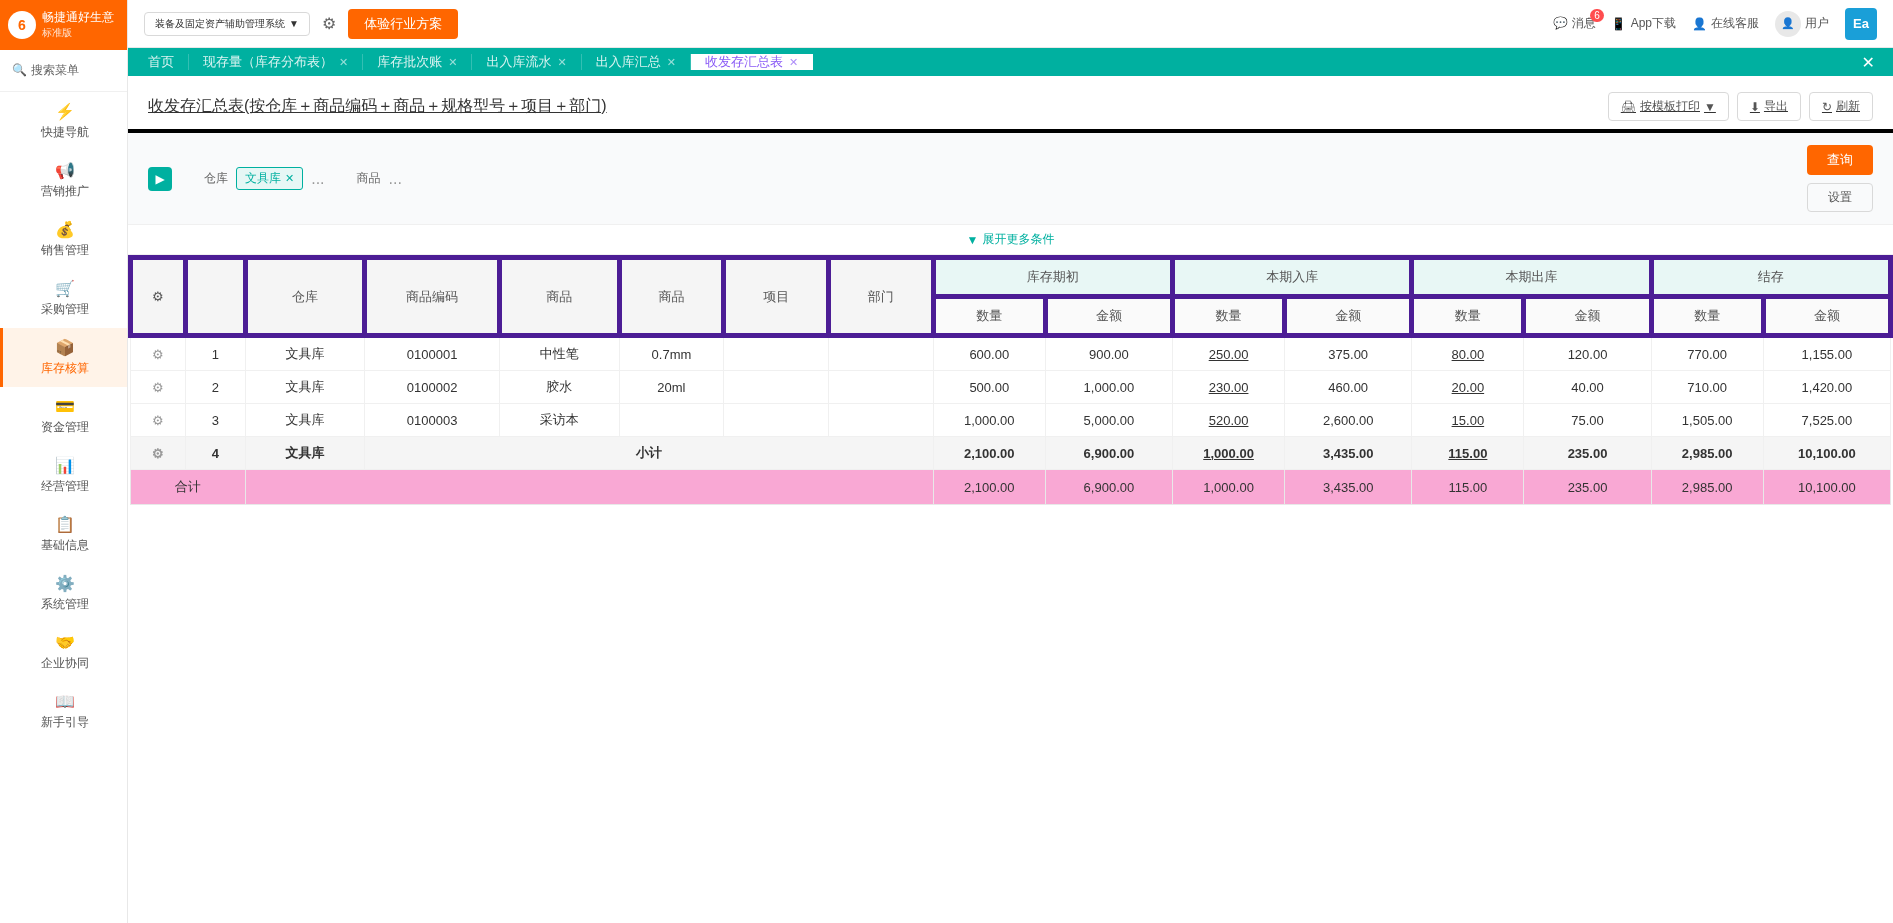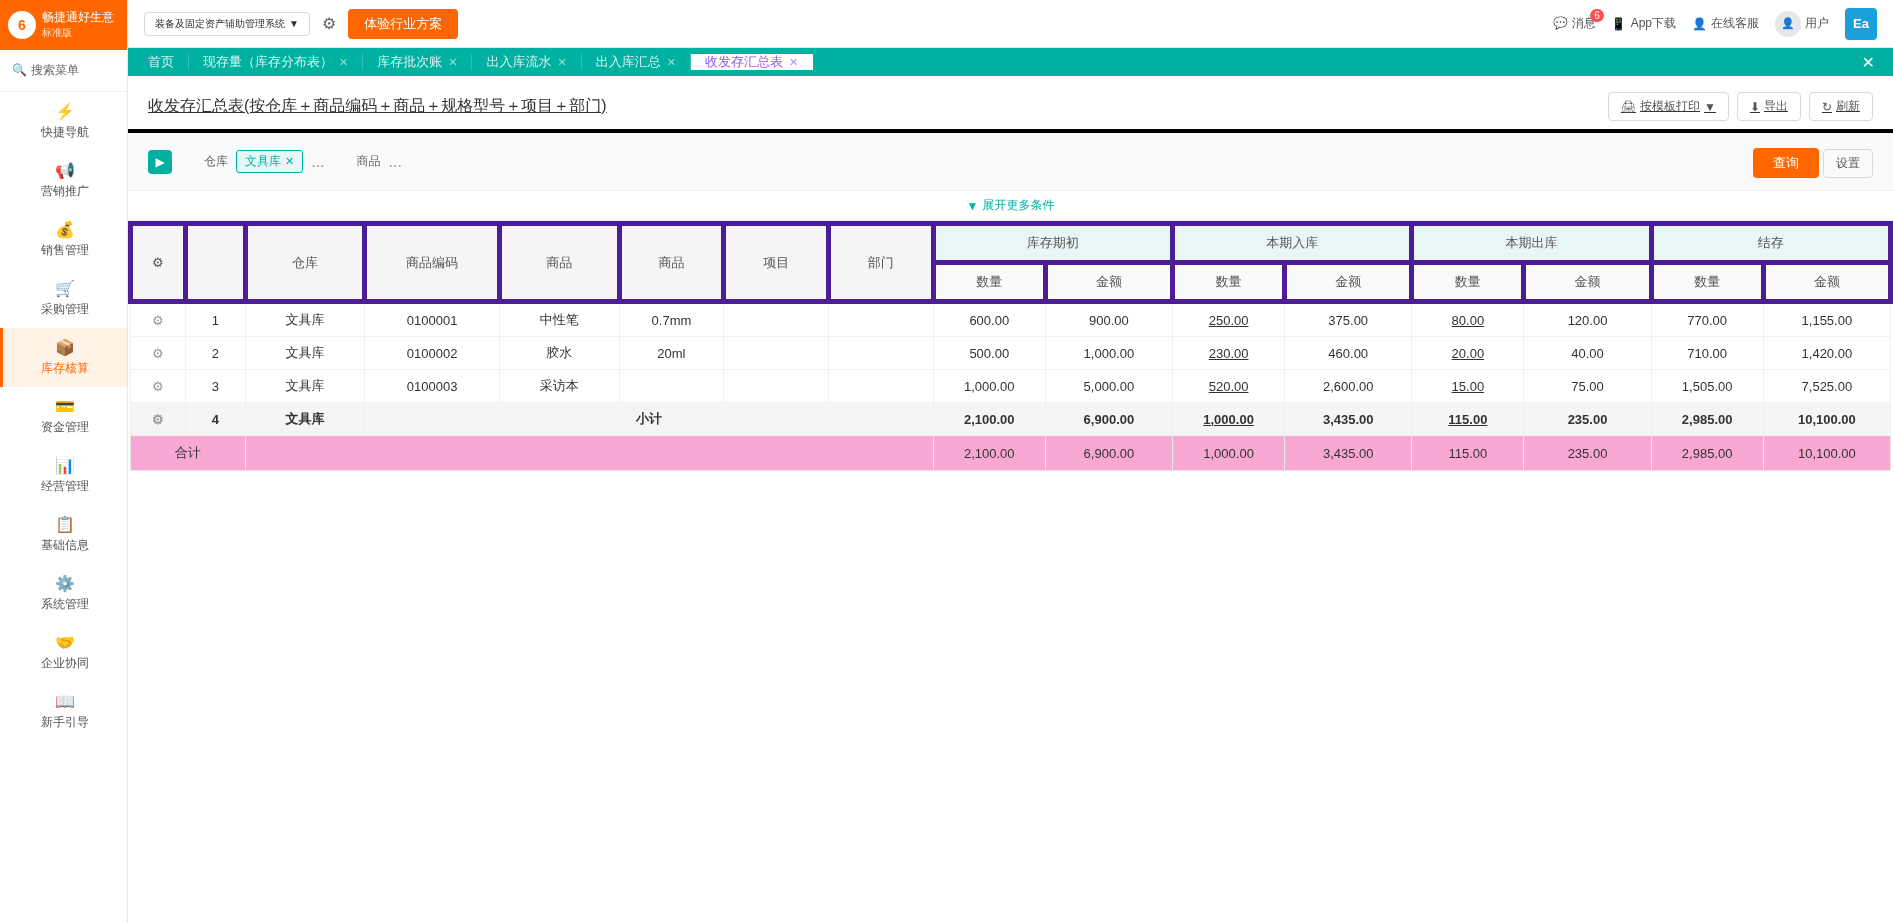--- a/index.html
+++ b/index.html
@@ -250,21 +250,21 @@
           <span class="filter-tag-close">✕</span>
         </div>
         <span class="filter-more">...</span>
       </div>
 
       <div class="filter-goods">
         <span class="filter-label">商品</span>
         <span class="filter-goods-more filter-more">...</span>
       </div>
 
-      <div style="margin-left:auto;display:flex;flex-direction:row;gap:4px;align-items:flex-end;">
+      <div style="margin-left:auto;display:flex;flex-direction:column;gap:4px;">
         <button class="query-btn">查询</button>
         <button class="settings-btn">设置</button>
       </div>
     </div>
 
     <div class="filter-expand">
       <button class="expand-btn">
         <span>▼</span>
         <span>展开更多条件</span>
       </button>

